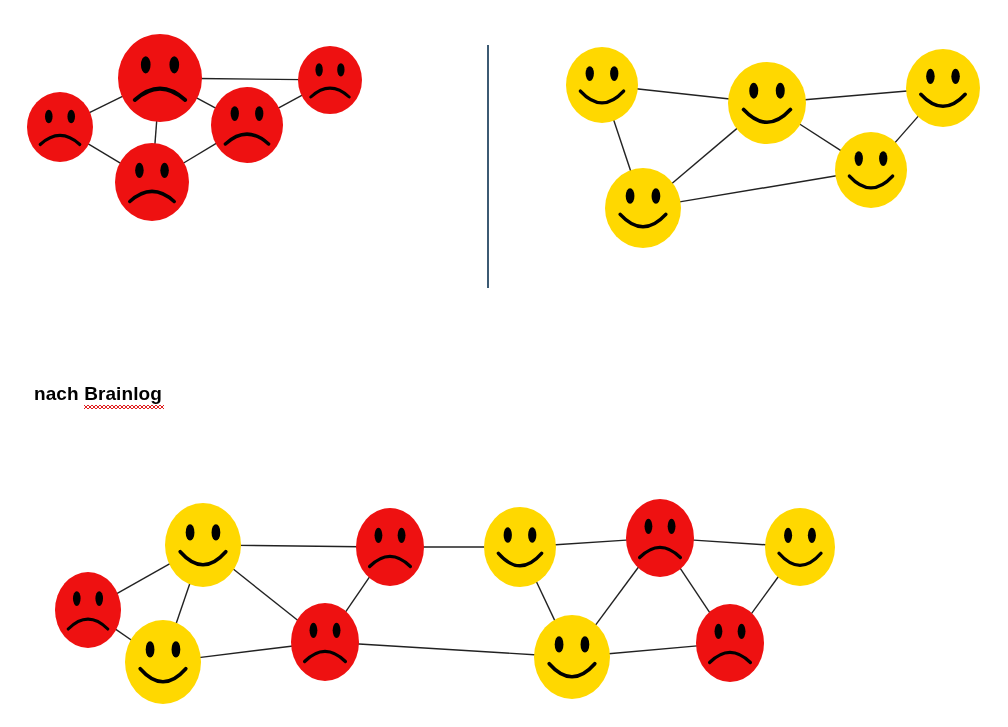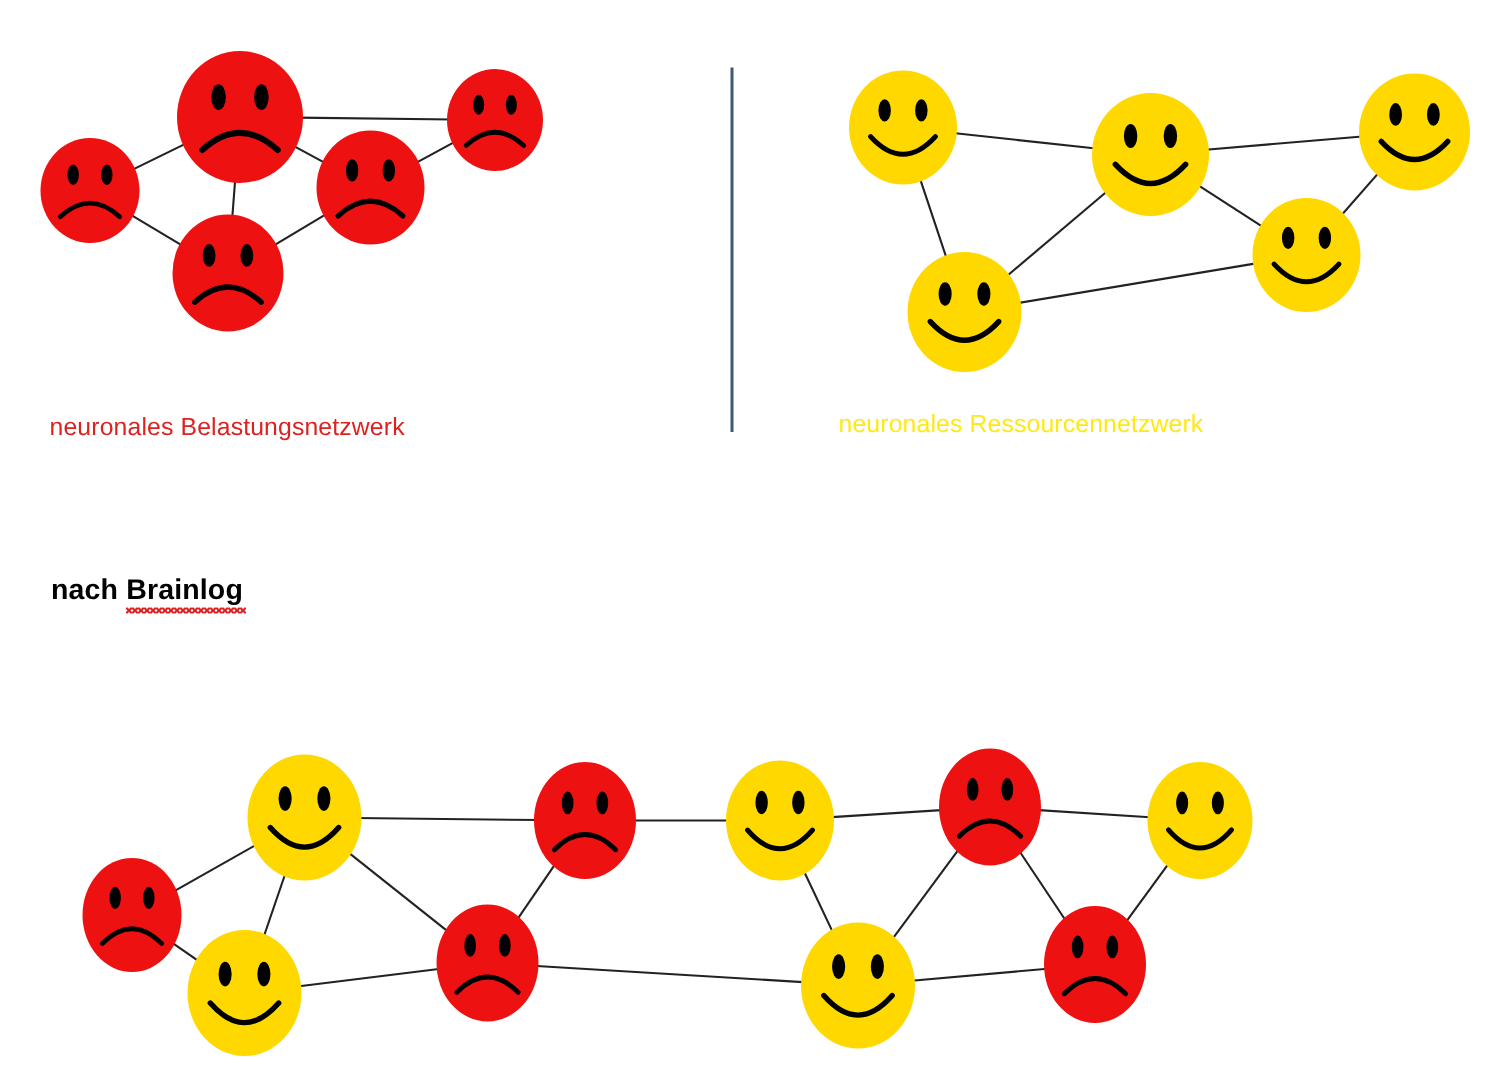--- a/index.html
+++ b/index.html
@@ -164,23 +164,21 @@
         </g>
         <g>
           <ellipse cx="393" cy="58" rx="37" ry="39" fill="#ffd800"></ellipse>
           <ellipse cx="380.42" cy="46.3" rx="4.255" ry="7.605" fill="#000000"></ellipse>
           <ellipse cx="405.58" cy="46.3" rx="4.255" ry="7.605" fill="#000000"></ellipse>
           <path d="M 370.8 64.24 Q 393 88.41999999999999 415.2 64.24" fill="none" stroke="#000000" stroke-width="3.515" stroke-linecap="round"></path>
         </g>
       </g>
     </svg>
 
-  <div class="label" id="label-stress">neuronales Belastungsnetzwerk</div>
-
-  <div class="label" id="label-resource">neuronales Ressourcennetzwerk</div>
+
 
   <div class="label" id="label-source">
     <span>nach </span><span class="squiggle">Brainlog</span>
   </div>
 
   <svg class="net" id="net-mixed" style="left:40px; top:495px;" width="880" height="230" viewBox="0 0 880 230">
       <g>
         <line x1="74.14151109654571" y1="100.22436329325677" x2="132.64951908705186" y2="67.15461964644895" stroke="#222222" stroke-width="1.4"></line>
         <line x1="72.98378471061785" y1="132.32209073269505" x2="94.0965972507929" y2="146.9603074272164" stroke="#222222" stroke-width="1.4"></line>
         <line x1="150.86196832370118" y1="85.5037426531741" x2="135.13803167629882" y2="131.4962573468259" stroke="#222222" stroke-width="1.4"></line>

